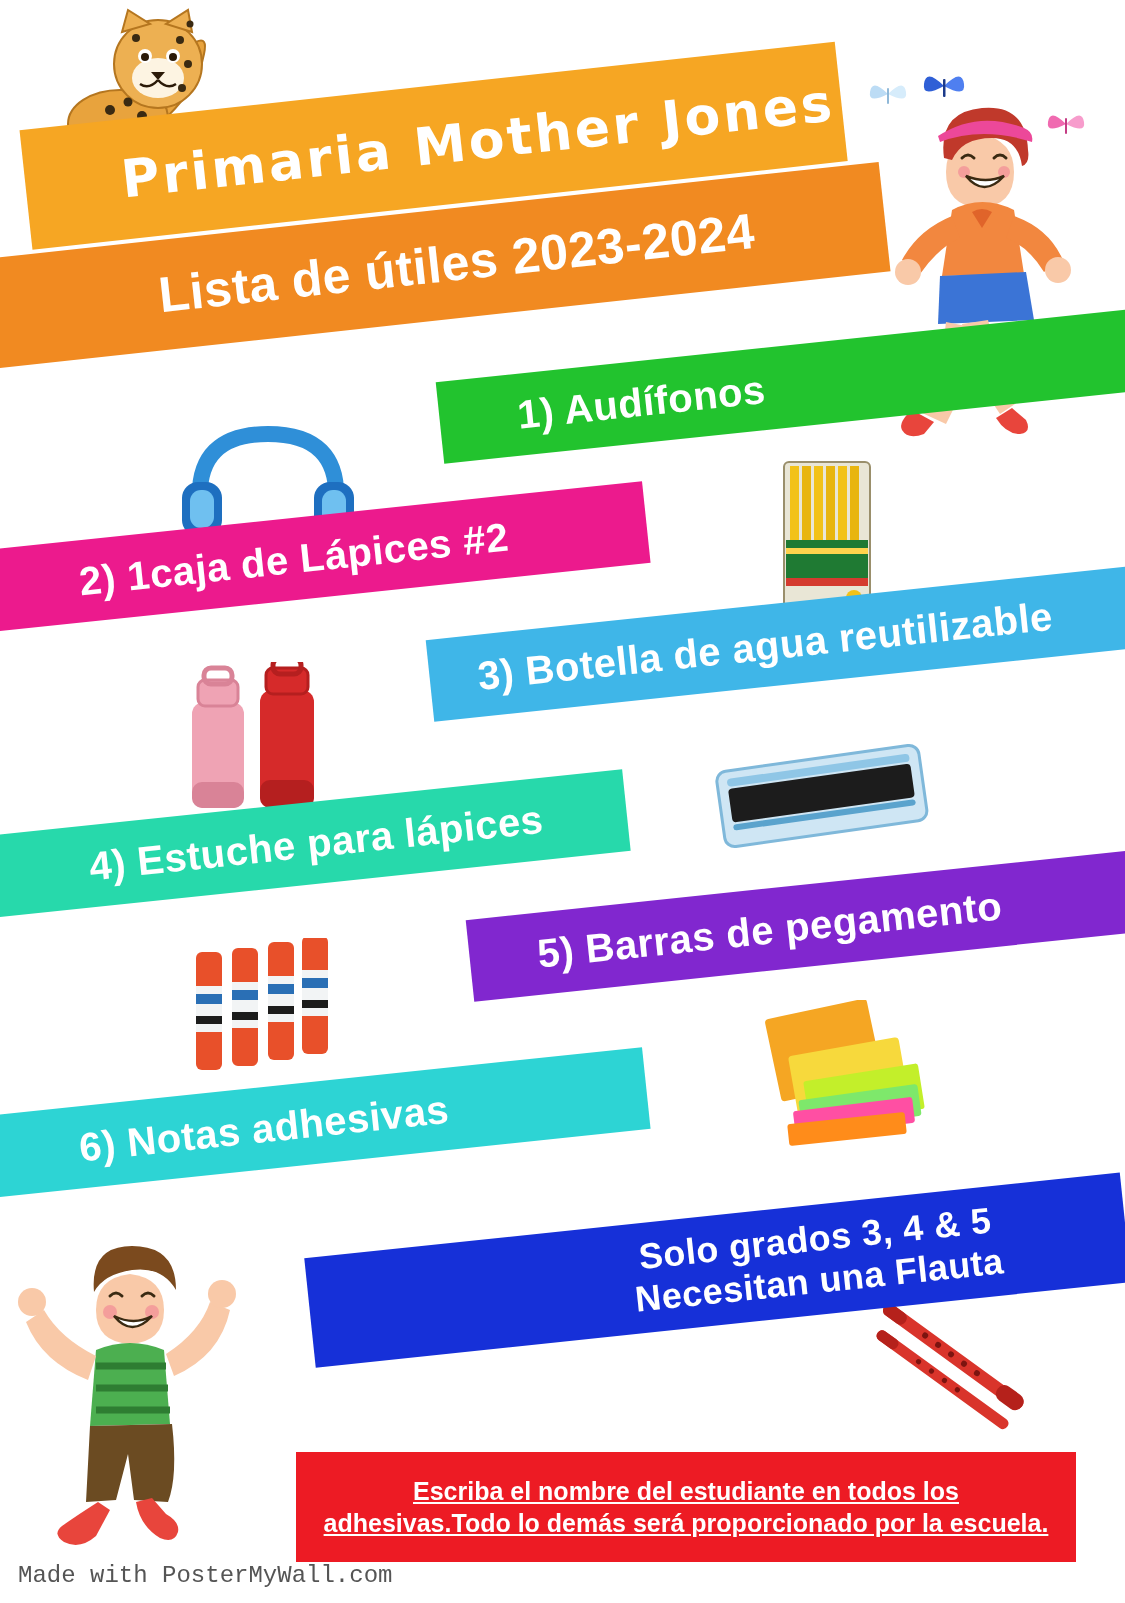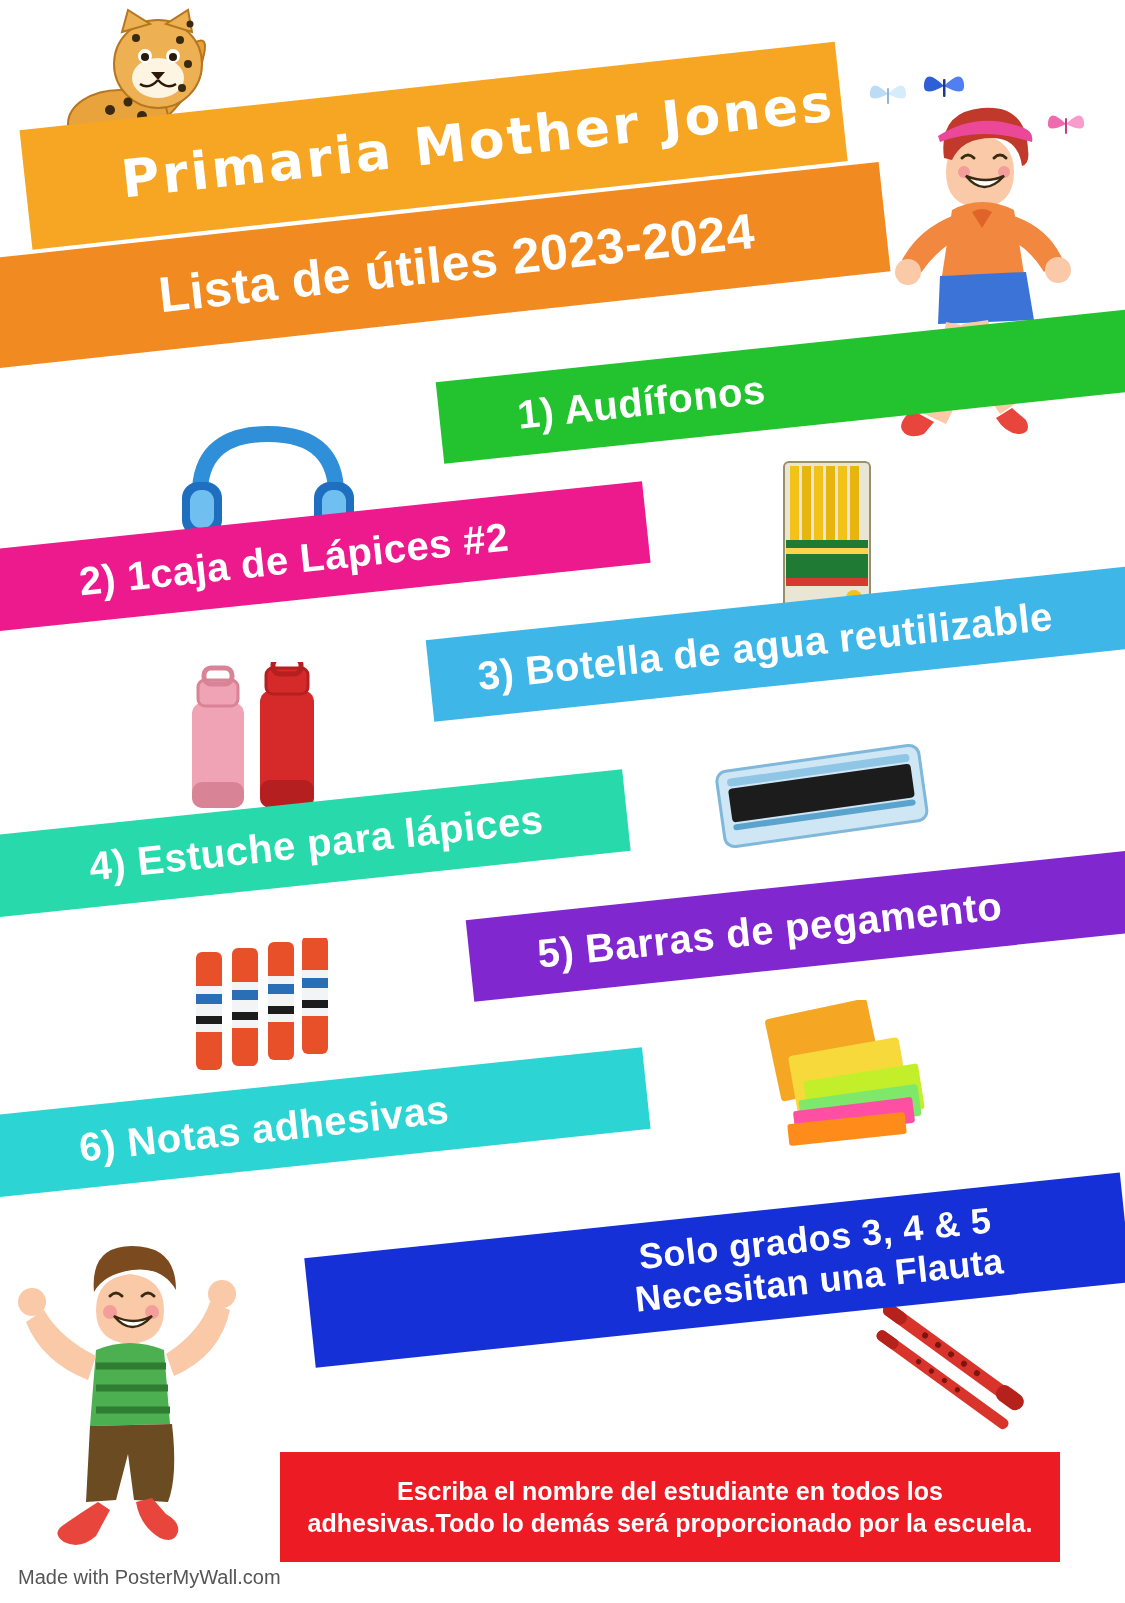--- a/index.html
+++ b/index.html
@@ -105,36 +105,37 @@
     white-space:normal;
     display:flex;
     flex-direction:column;
     justify-content:center;
   }
   .bar-7 .l{display:block;}
 
   
   .note{
     position:absolute;
-    left:280px;top:1452px;width:780px;height:110px;
+    left:296px;top:1452px;width:780px;height:110px;
     background:#ed1b24;
     color:#ffffff;
     font-size:25px;
     font-weight:bold;
     text-align:center;
     display:flex;
     flex-direction:column;
     justify-content:center;
     line-height:1.3;
     padding:0 10px;
     box-sizing:border-box;
+    text-decoration:underline;
   }
   .credit{
     position:absolute;left:18px;bottom:14px;
-    font-size:20px;color:#555;
+    font-size:24px;color:#555;font-family:Liberation Mono, monospace;
   }
 
   
   .art{position:absolute;}
 
   
   .headphones{left:178px;top:420px;width:180px;height:130px;}
   
   .pencils{left:762px;top:456px;width:130px;height:160px;}
   

